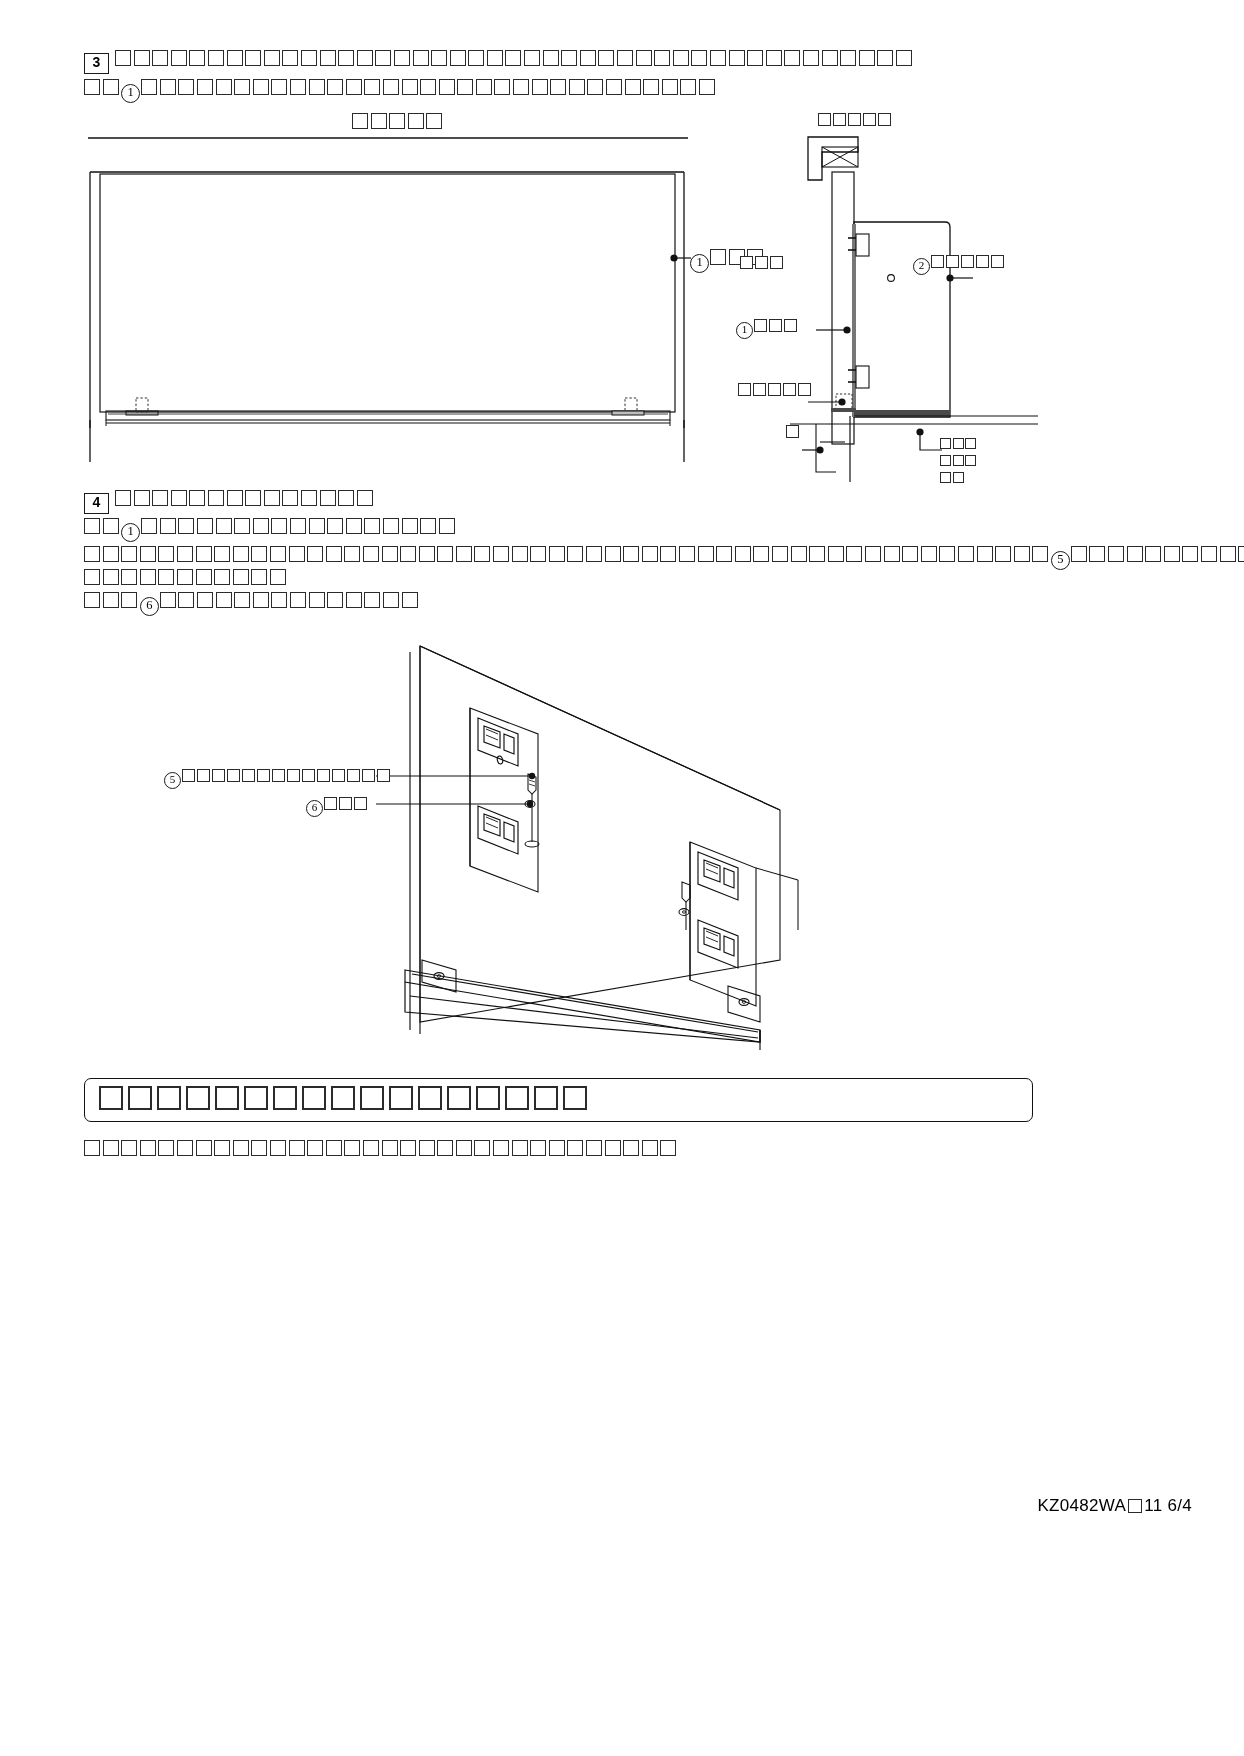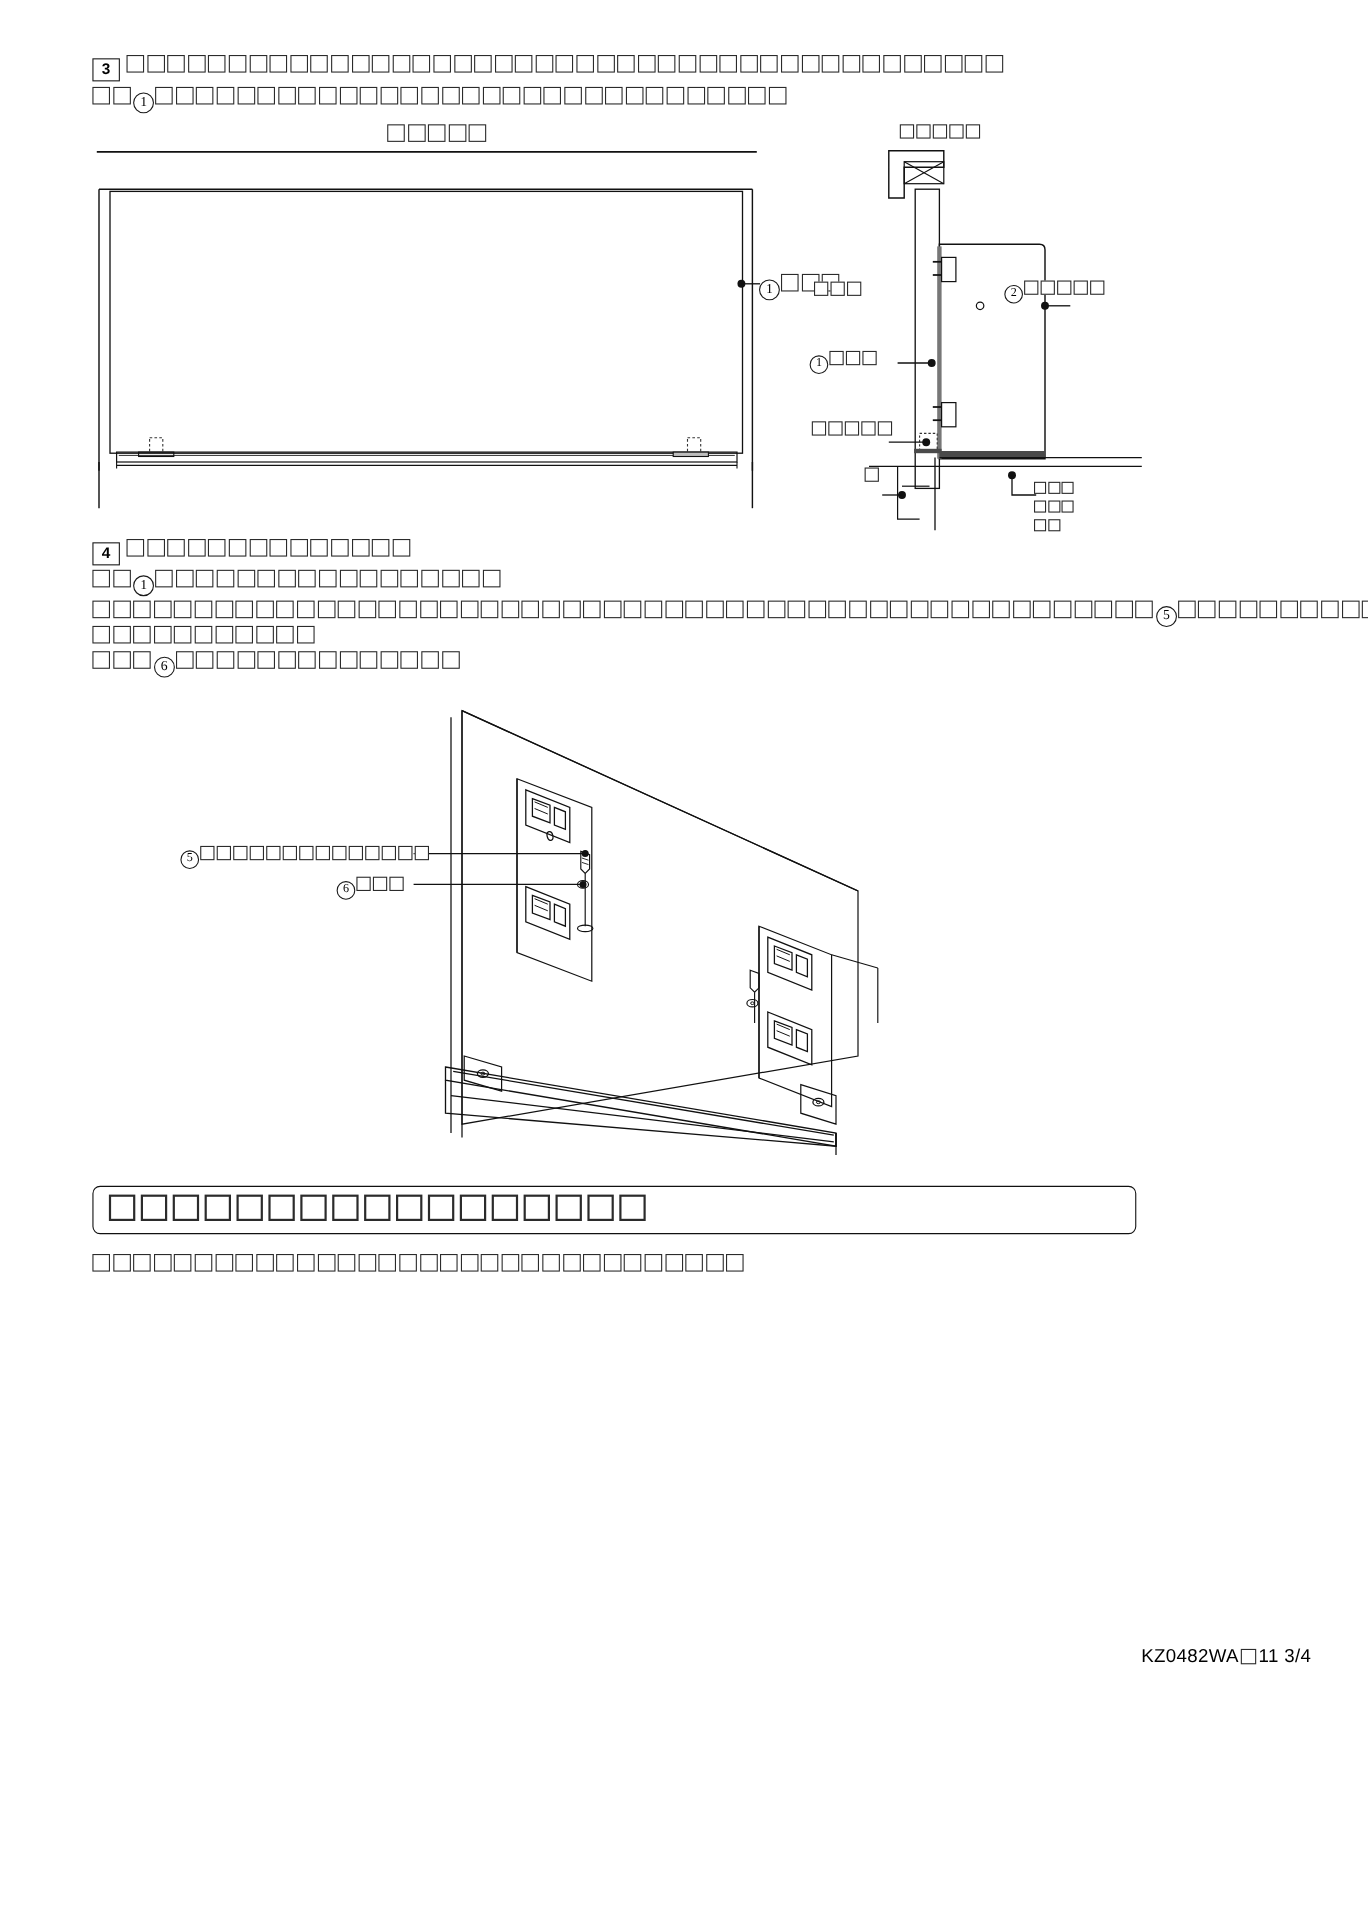--- a/index.html
+++ b/index.html
@@ -320,16 +320,16 @@
     <div class="inner">
       <span class="tofu big"><i></i><i></i><i></i><i></i><i></i><i></i><i></i><i></i><i></i><i></i><i></i><i></i><i></i><i></i><i></i><i></i><i></i></span>
     </div>
   </div>
 
   <div class="line" style="left:84px;top:1140px;">
     <span class="tofu"><i></i></span><span class="tofu"><i></i><i></i><i></i><i></i><i></i><i></i><i></i><i></i><i></i><i></i><i></i><i></i><i></i><i></i><i></i><i></i><i></i><i></i><i></i><i></i><i></i><i></i><i></i><i></i><i></i><i></i><i></i><i></i><i></i><i></i><i></i></span>
   </div>
 
   <div class="footer">
-    <span>KZ0482WA</span><span class="tofu"><i></i></span><span>11  3/4</span>
+    <span>KZ0482WA</span><span class="tofu"><i></i></span><span>11  6/4</span>
   </div>
 
 </div>
 
 </body></html>

